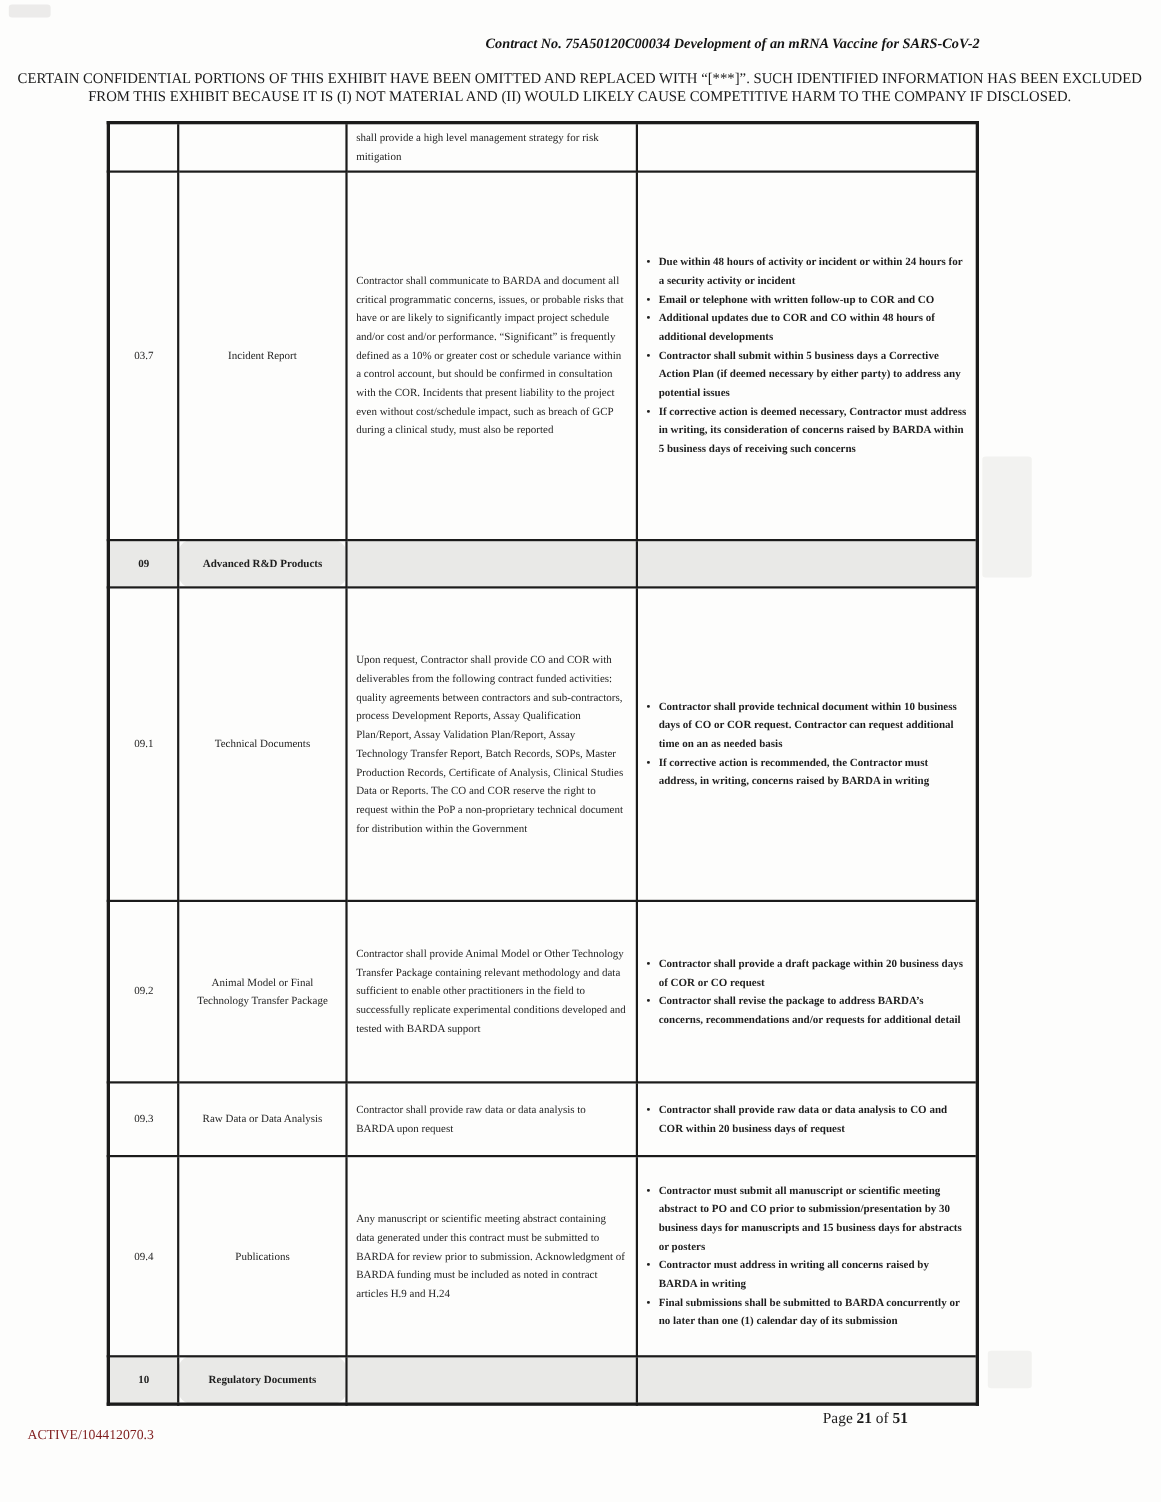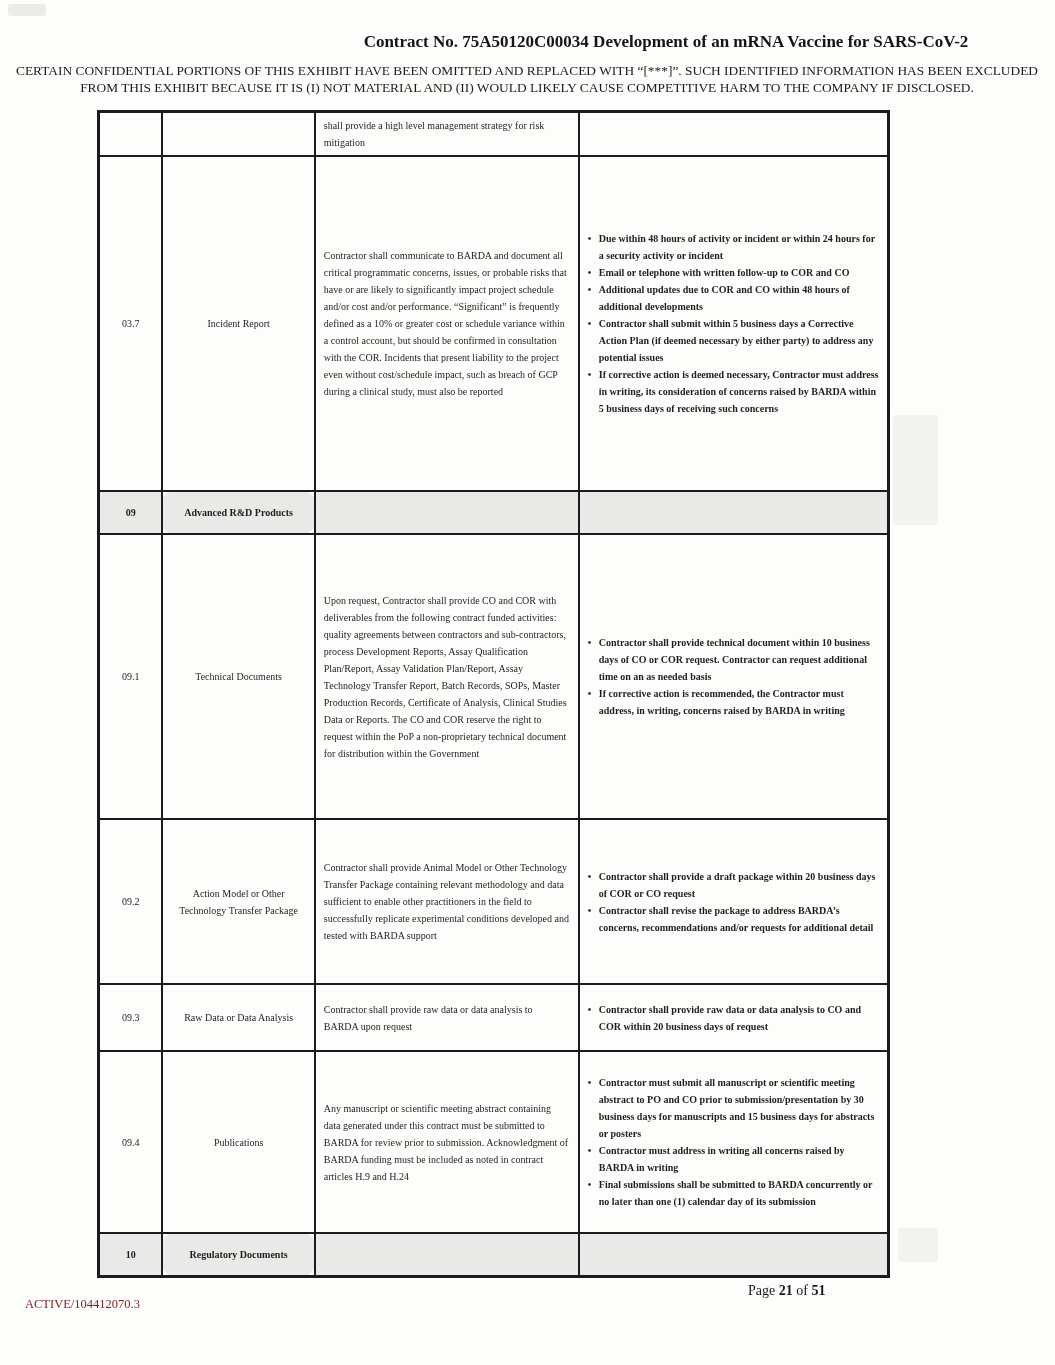--- a/index.html
+++ b/index.html
@@ -8,23 +8,24 @@
     position: relative;
     background: #fdfdfc;
     font-family: "Liberation Serif", serif;
     color: #1e1e1e;
     overflow: hidden;
   }
   .doc-title {
     position: absolute;
     left: 280px; top: 32px; width: 772px;
     text-align: center;
-    font-size: 17px;
+    font-size: 13px;
     font-weight: 600;
     color: #151515;
+    font-style: italic;
   }
   .confidentiality {
     position: absolute;
     left: 12px; top: 62px; width: 1030px;
     text-align: center;
     font-size: 13.4px;
     line-height: 17px;
     color: #1a1a1a;
   }
   table.deliverables {
@@ -135,21 +136,21 @@
         <td class="c-desc">Upon request, Contractor shall provide CO and COR with deliverables from the following contract funded activities: quality agreements between contractors and sub-contractors, process Development Reports, Assay Qualification Plan/Report, Assay Validation Plan/Report, Assay Technology Transfer Report, Batch Records, SOPs, Master Production Records, Certificate of Analysis, Clinical Studies Data or Reports. The CO and COR reserve the right to request within the PoP a non-proprietary technical document for distribution within the Government</td>
         <td class="c-bullets">
           <ul class="bullets">
             <li>Contractor shall provide technical document within 10 business days of CO or COR request. Contractor can request additional time on an as needed basis</li>
             <li>If corrective action is recommended, the Contractor must address, in writing, concerns raised by BARDA in writing</li>
           </ul>
         </td>
       </tr>
       <tr>
         <td class="c-id">09.2</td>
-        <td class="c-title">Action Model or Other Technology Transfer Package</td>
+        <td class="c-title">Animal Model or Final Technology Transfer Package</td>
         <td class="c-desc">Contractor shall provide Animal Model or Other Technology Transfer Package containing relevant methodology and data sufficient to enable other practitioners in the field to successfully replicate experimental conditions developed and tested with BARDA support</td>
         <td class="c-bullets">
           <ul class="bullets">
             <li>Contractor shall provide a draft package within 20 business days of COR or CO request</li>
             <li>Contractor shall revise the package to address BARDA’s concerns, recommendations and/or requests for additional detail</li>
           </ul>
         </td>
       </tr>
       <tr>
         <td class="c-id">09.3</td>

